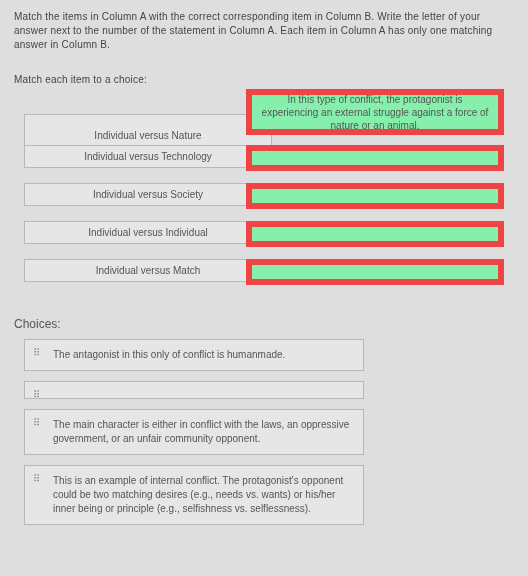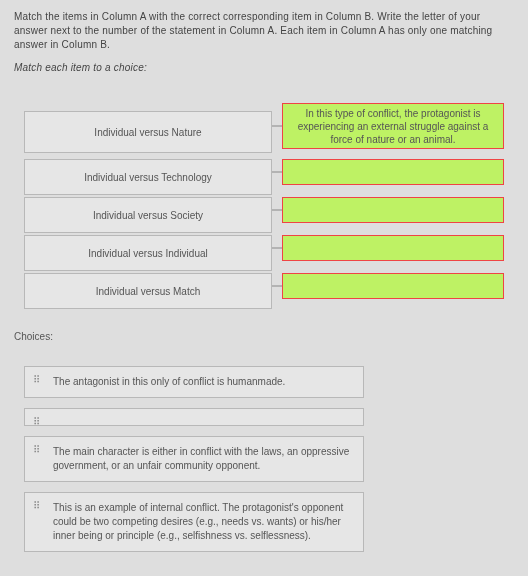--- a/index.html
+++ b/index.html
@@ -1,33 +1,33 @@
 <!DOCTYPE html>
 <html><head>
 <meta charset="utf-8">
 <style>
 *{box-sizing:border-box;margin:0;padding:0}
 body{width:528px;height:576px;background:#dedede;font-family:Arial,sans-serif;font-size:10px;color:#444;padding:10px 14px;overflow:hidden}
-.instructions{line-height:1.4;letter-spacing:.2px;margin-bottom:10px}
-.subhead{font-style:italic;margin-bottom:28px;letter-spacing:.2px}
+.instructions{line-height:1.4;letter-spacing:.2px;margin-bottom:22px}
+.subhead{margin-bottom:2px;letter-spacing:.2px}
 .match-area{position:relative;height:230px}
-.item{position:absolute;left:10px;width:248px;height:36px;background:#e6e6e6;border:1px solid #b8b8b8;display:flex;align-items:center;justify-content:center;font-size:10px;color:#555}
-.i1{top:10px;height:42px}
+.item{position:absolute;left:10px;width:248px;height:23px;background:#e6e6e6;border:1px solid #b8b8b8;display:flex;align-items:center;justify-content:center;font-size:10px;color:#555}
+.i1{top:27px;height:42px}
 .i2{top:58px}
 .i3{top:96px}
 .i4{top:134px}
 .i5{top:172px}
-.target{position:absolute;right:10px;width:222px;height:26px;background:#bef264;border:1px solid #ef4444}
+.target{position:absolute;right:10px;width:258px;height:26px;background:#86efac;border:6px solid #ef4444}
 .target.filled{height:46px;top:2px;display:flex;align-items:center;justify-content:center;text-align:center;font-size:10px;color:#555;padding:2px 8px;line-height:1.3}
 .t2{top:58px}
 .t3{top:96px}
 .t4{top:134px}
 .t5{top:172px}
 svg.lines{position:absolute;top:0;left:0;width:100%;height:100%}
-.choices-label{margin:0 0 24px 0;font-size:10px;color:#555}
+.choices-label{margin:0 0 8px 0;font-size:12px;color:#555}
 .choice{background:#e6e6e6;border:1px solid #b8b8b8;margin:0 10px 10px 10px;padding:8px 10px 8px 28px;position:relative;font-size:10px;line-height:1.4;color:#555;max-width:340px}
 .grip{position:absolute;left:8px;top:8px;width:10px;height:12px;color:#888;font-size:10px;line-height:1;letter-spacing:-1px}
 </style>
 </head>
 <body>
 
 <div class="instructions">Match the items in Column A with the correct corresponding item in Column B. Write the letter of your answer next to the number of the statement in Column A. Each item in Column A has only one matching answer in Column B.</div>
 <div class="subhead">Match each item to a choice:</div>
 
 <div class="match-area">
@@ -59,14 +59,14 @@
 </div>
 <div class="choice">
   <span class="grip">⠿</span>
 </div>
 <div class="choice">
   <span class="grip">⠿</span>
   <span>The main character is either in conflict with the laws, an oppressive government, or an unfair community opponent.</span>
 </div>
 <div class="choice">
   <span class="grip">⠿</span>
-  <span>This is an example of internal conflict. The protagonist's opponent could be two competing desires (e.g., needs vs. wants) or his/her inner being or principle (e.g., selfishness vs. selflessness).</span>
+  <span>This is an example of internal conflict. The protagonist's opponent could be two matching desires (e.g., needs vs. wants) or his/her inner being or principle (e.g., selfishness vs. selflessness).</span>
 </div>
 
 </body></html>

